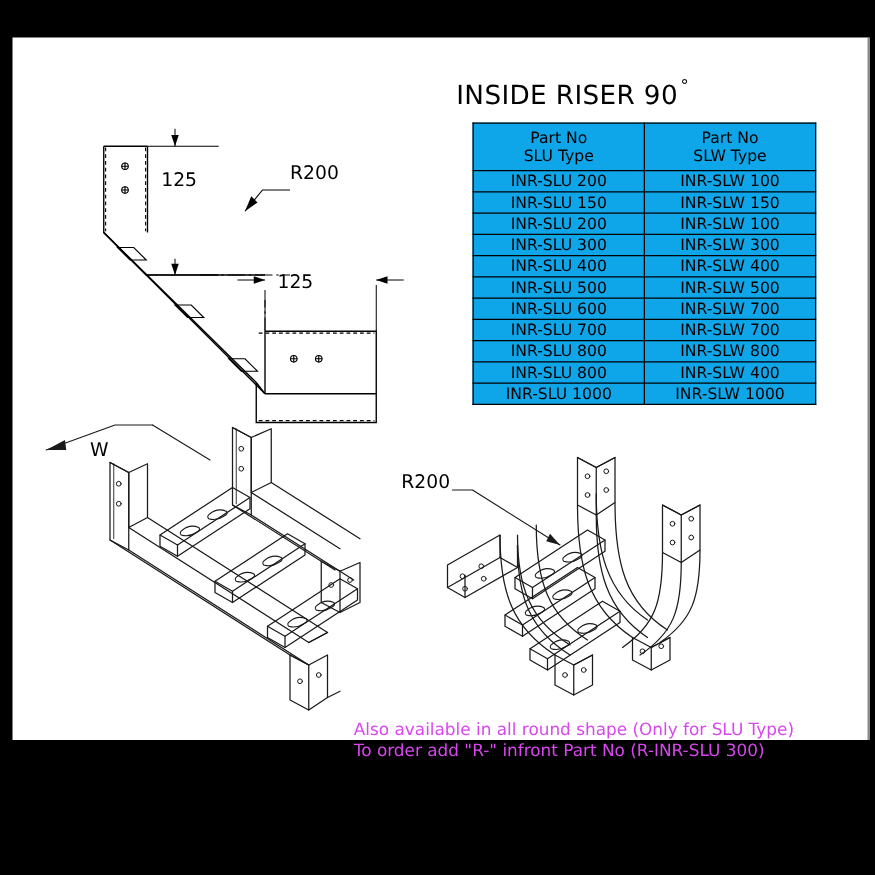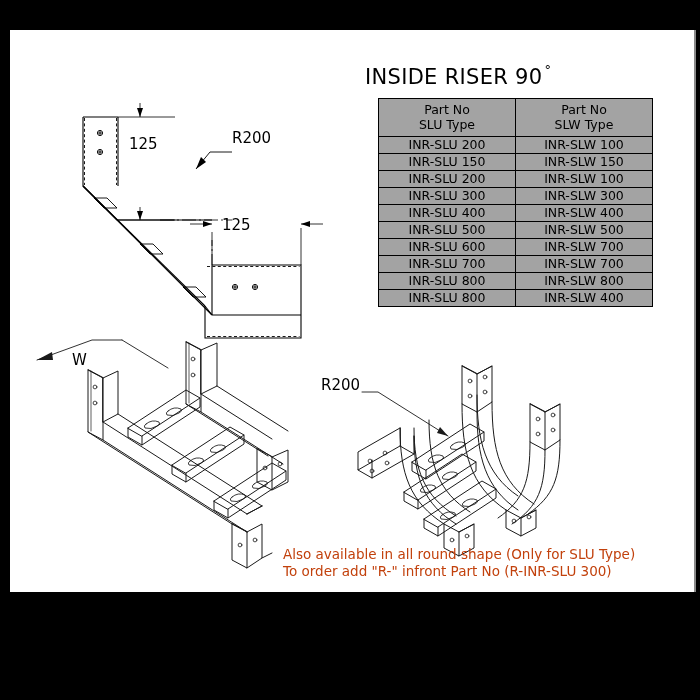--- a/index.html
+++ b/index.html
@@ -53,21 +53,21 @@
 
   
   #parts-table {
     position: absolute;
     left: 378px;
     top: 98px;
     width: 275px;
     border-collapse: collapse;
     font-size: 12.5px;
     color: #000;
-    background: #a3a3a3;
+    background: #0ea5e9;
   }
   #parts-table td, #parts-table th {
     border: 1px solid #000;
     text-align: center;
     padding: 0;
     height: 16px;
     line-height: 16px;
     font-weight: normal;
     white-space: nowrap;
   }
@@ -78,24 +78,24 @@
     vertical-align: middle;
   }
   #parts-table col.c {
     width: 50%;
   }
 
   
   #footer-notes {
     position: absolute;
     left: 283px;
-    top: 546px;
+    top: 576px;
     font-size: 13.5px;
     line-height: 17px;
-    color: #c2410c;
+    color: #d946ef;
     white-space: nowrap;
   }
 
   
   .dwg-svg {
     position: absolute;
     left: 0;
     top: 0;
     width: 700px;
     height: 700px;
@@ -424,20 +424,24 @@
           <td>INR-SLW 700</td>
         </tr>
         <tr>
           <td>INR-SLU 800</td>
           <td>INR-SLW 800</td>
         </tr>
         <tr>
           <td>INR-SLU 800</td>
           <td>INR-SLW 400</td>
         </tr>
+        <tr>
+          <td>INR-SLU 1000</td>
+          <td>INR-SLW 1000</td>
+        </tr>
       </tbody>
   </table>
 
   <div id="footer-notes">
     <div>Also available in all round shape (Only for SLU Type)</div>
     <div>To order add "R-" infront Part No (R-INR-SLU 300)</div>
   </div>
 
 </div>
 

